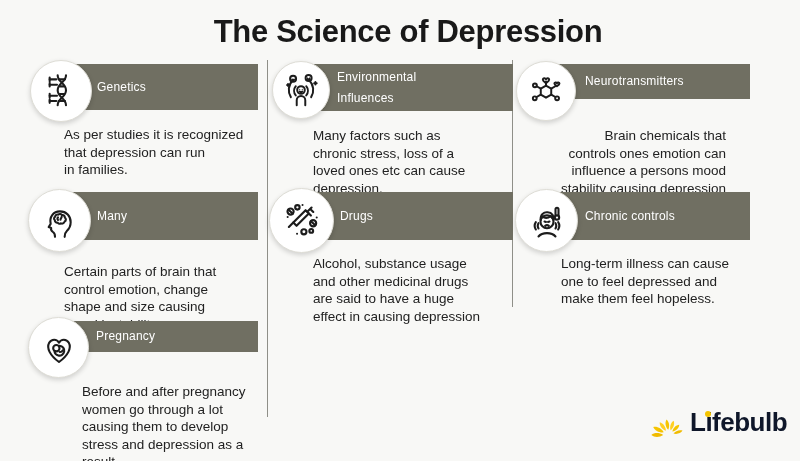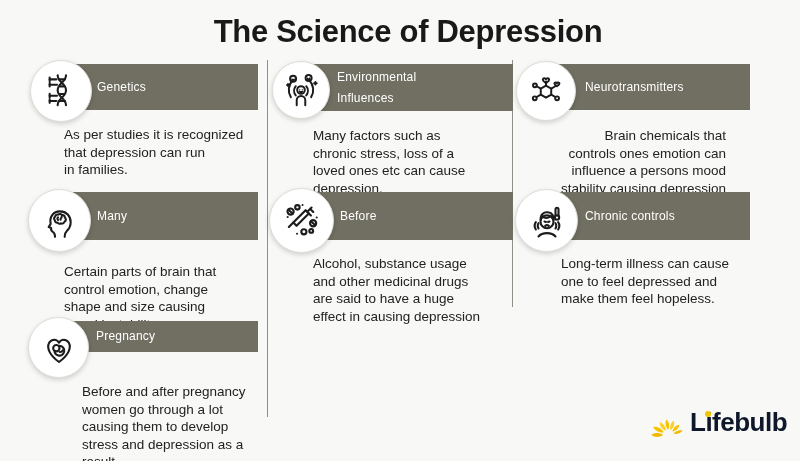--- a/index.html
+++ b/index.html
@@ -120,21 +120,21 @@
         <path class="ic" d="M20.3 7.8 h1.6 M21.1 7 v1.6 M3.2 8.8 h1.2 M3.8 8.2 v1.2"></path>
       </svg>
     </div>
     <p class="desc" style="left:306px;top:120px;">Many factors such as
 chronic stress, loss of a
 loved ones etc can cause
 depression.</p>
   </div>
 
   <div>
-    <div class="bar" style="left:546px;top:64px;width:204px;height:46px;padding-left:39px;">
+    <div class="bar" style="left:546px;top:64px;width:204px;height:35px;padding-left:39px;">
       <span class="bar-title">Neurotransmitters</span>
     </div>
     <div class="circle" style="left:516px;top:61px;width:60px;height:60px;">
       <svg width="38" height="38" viewBox="0 0 24 24">
         <path class="ic" d="M12 8.6 l3.3 1.9 v3.8 l-3.3 1.9 -3.3 -1.9 v-3.8 z"></path>
         <path class="ic" d="M12 8.6 V6 M15.3 10.5 l2.6 -1.5 M8.7 10.5 L6.1 9 M15.3 14.3 l2.6 1.5 M8.7 14.3 l-2.6 1.5"></path>
         <circle class="ic" cx="5" cy="8.4" r="1.2"></circle>
         <circle class="ic" cx="19" cy="16.6" r="1.2"></circle>
         <circle class="ic" cx="4.9" cy="16.6" r="1.2"></circle>
         <path class="ic" d="M12 4.6 c-.5-1-2-.8-2 .3 0 .8 .9 1.4 2 2.2 1.1-.8 2-1.4 2-2.2 0-1.1-1.5-1.3-2-.3 z"></path>
@@ -161,21 +161,21 @@
       </svg>
     </div>
     <p class="desc" style="left:57px;top:256px;">Certain parts of brain that
 control emotion, change
 shape and size causing
 mood instability.</p>
   </div>
 
   <div>
     <div class="bar" style="left:301px;top:192px;width:212px;height:48px;padding-left:39px;">
-      <span class="bar-title">Before</span>
+      <span class="bar-title">Drugs</span>
     </div>
     <div class="circle" style="left:269px;top:188px;width:65px;height:65px;">
       <svg width="41" height="41" viewBox="0 0 24 24">
         <path class="ic" d="M7.2 13.2 L14.4 6 16.3 7.9 9.1 15.1 Z"></path>
         <path class="ic" d="M7.2 13.2 L4.6 15.8 M16.3 7.9 l1.2 1.2 M17.1 5.2 l1.8 1.8 M15.4 6.9 l2.5 -2.5"></path>
         <circle class="ic" cx="5.6" cy="6.8" r="1.8"></circle>
         <path class="ic" d="M4.3 5.6 l2.6 2.4"></path>
         <circle class="ic" cx="9.6" cy="4.3" r="1.3"></circle>
         <circle class="ic" cx="18.8" cy="13.6" r="1.8"></circle>
         <path class="ic" d="M17.5 12.4 l2.6 2.4"></path>

